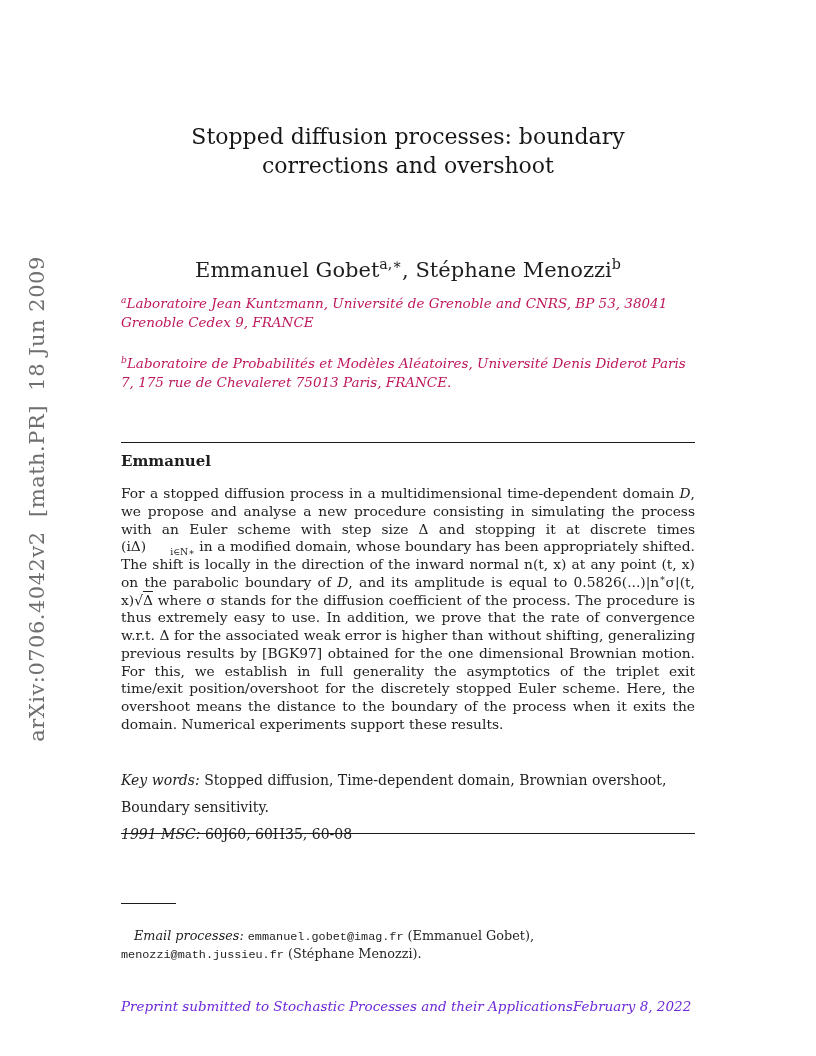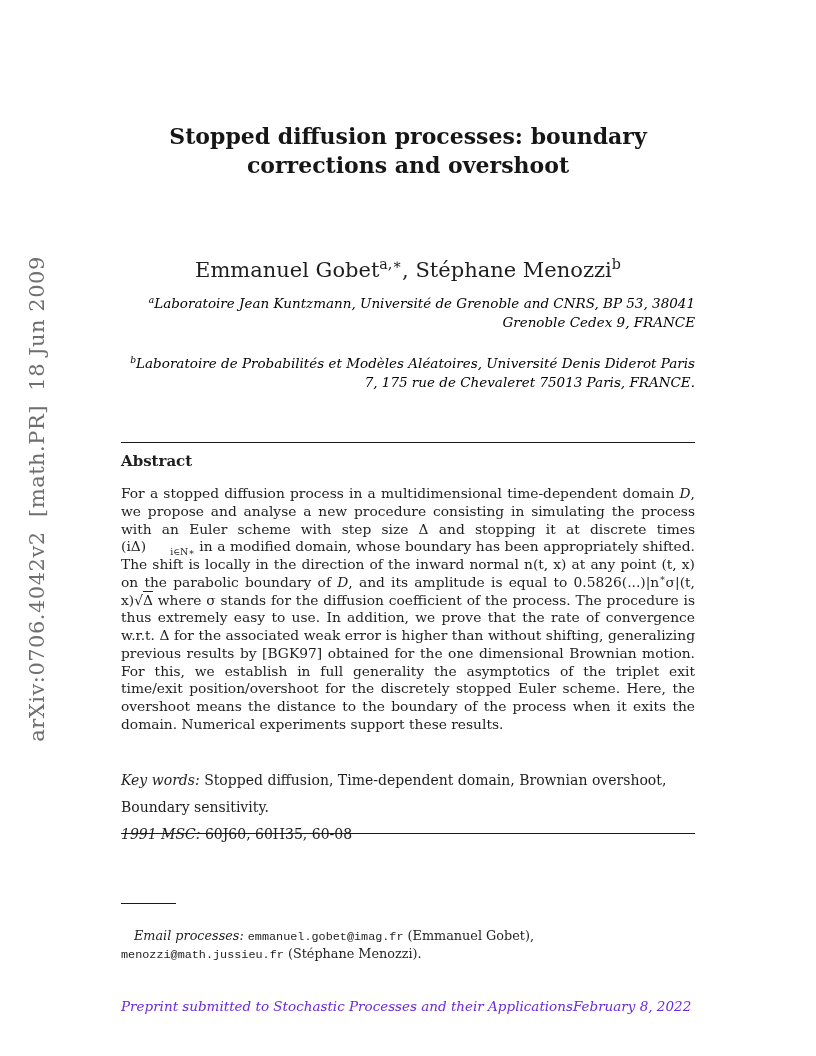--- a/index.html
+++ b/index.html
@@ -21,28 +21,28 @@
     left: 37px;
     top: 499px;
     transform: translate(-50%, -50%) rotate(-90deg);
     transform-origin: center center;
     white-space: pre;
     color: #6f6f6f;
     font-size: 21px;
     letter-spacing: 0.5px;
   }
 
-  .title { top: 122px; text-align: center; font-weight: bold; font-size: 22px; line-height: 29px; color: #161616; }
+  .title { top: 122px; text-align: center; font-weight: normal; font-size: 22px; line-height: 29px; color: #161616; }
   .title .tl { display: block; }
 
   .authors { top: 246px; text-align: center; font-size: 21px; margin-top: 12px; }
   .sup { vertical-align: super; font-size: 0.68em; line-height: 0; }
   .sub { vertical-align: sub; font-size: 0.68em; line-height: 0; margin-left: 24px; }
 
-  .affil { text-align: right; font-style: italic; font-size: 13.5px; line-height: 19px; color: #000000; }
+  .affil { text-align: left; font-style: italic; font-size: 13.5px; line-height: 19px; color: #be185d; }
   .affil-a { top: 294px; }
   .affil-b { top: 354px; }
 
   .rule { position: absolute; left: 121px; width: 574px; height: 1.4px; background: #1a1a1a; }
   .rule-1 { top: 442px; }
   .rule-2 { top: 833px; }
 
   .abs-head { top: 452px; font-weight: bold; font-size: 15px; }
   .abs-text {
     top: 485px;
@@ -79,21 +79,21 @@
     </h1>
 
   <div class="col authors"><span>Emmanuel Gobet</span><span class="sup">a,∗</span><span>, </span><span>Stéphane Menozzi</span><span class="sup">b</span></div>
 
   <div class="col affil affil-a"><span class="sup">a</span><span>Laboratoire Jean Kuntzmann, Université de Grenoble and CNRS, BP 53, 38041 Grenoble Cedex 9, FRANCE</span></div>
 
   <div class="col affil affil-b"><span class="sup">b</span><span>Laboratoire de Probabilités et Modèles Aléatoires, Université Denis Diderot Paris 7, 175 rue de Chevaleret 75013 Paris, FRANCE.</span></div>
 
   <div class="rule rule-1"></div>
 
-  <div class="col abs-head">Abstract</div>
+  <div class="col abs-head">Emmanuel</div>
 
   <p class="col abs-text"><span>For a stopped diffusion process in a multidimensional time-dependent domain </span><span class="cal">D</span><span>, we propose and analyse a new procedure consisting in simulating the process with an Euler scheme with step size Δ and stopping it at discrete times (iΔ)</span><span class="sub">i∈N∗</span><span> in a modified domain, whose boundary has been appropriately shifted. The shift is locally in the direction of the inward normal n(t, x) at any point (t, x) on the parabolic boundary of </span><span class="cal">D</span><span>, and its amplitude is equal to 0.5826(...)|n</span><span class="sup">∗</span><span>σ|(t, x)√</span><span class="sqrt-arg">Δ</span><span> where σ stands for the diffusion coefficient of the process. The procedure is thus extremely easy to use. In addition, we prove that the rate of convergence w.r.t. Δ for the associated weak error is higher than without shifting, generalizing previous results by [BGK97] obtained for the one dimensional Brownian motion. For this, we establish in full generality the asymptotics of the triplet exit time/exit position/overshoot for the discretely stopped Euler scheme. Here, the overshoot means the distance to the boundary of the process when it exits the domain. Numerical experiments support these results.</span></p>
 
   <div class="col keywords">
     <p><span class="it">Key words:</span><span> Stopped diffusion, Time-dependent domain, Brownian overshoot, Boundary sensitivity.</span></p>
     <p><span class="it">1991 MSC:</span><span> 60J60, 60H35, 60-08</span></p>
   </div>
 
   <div class="rule rule-2"></div>
 

